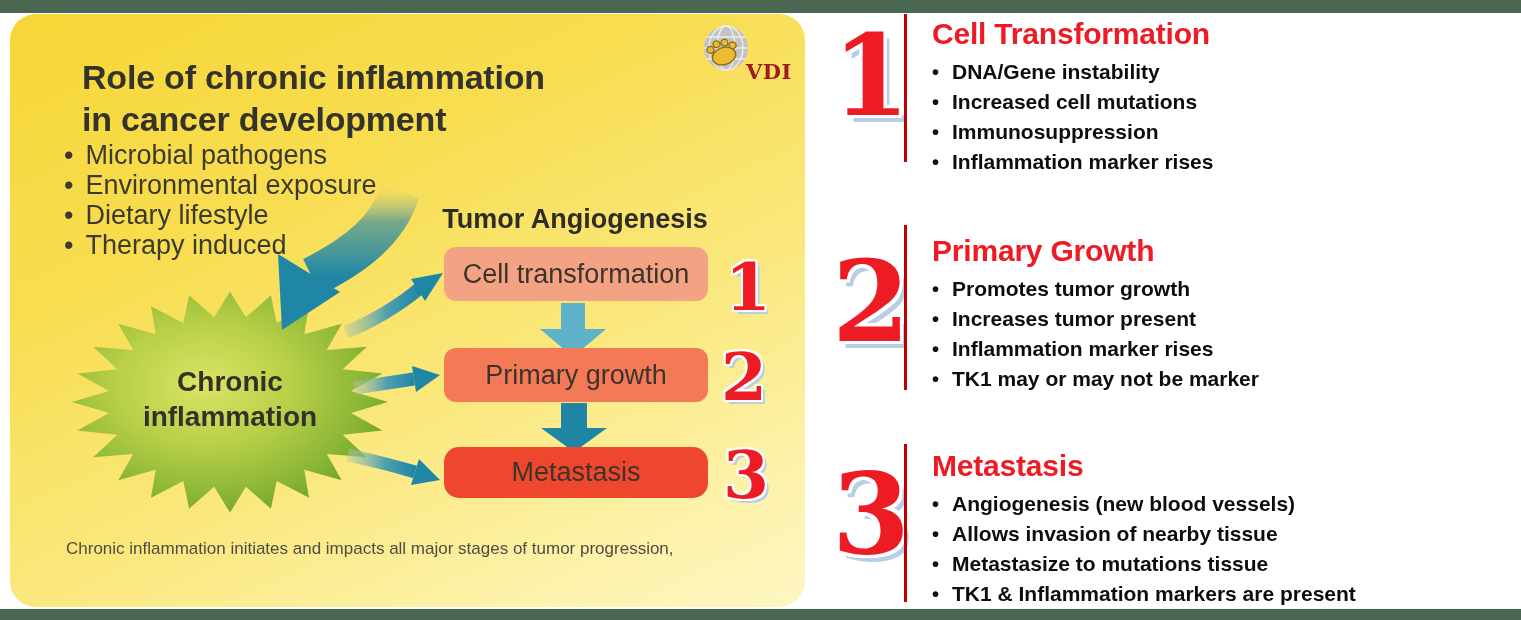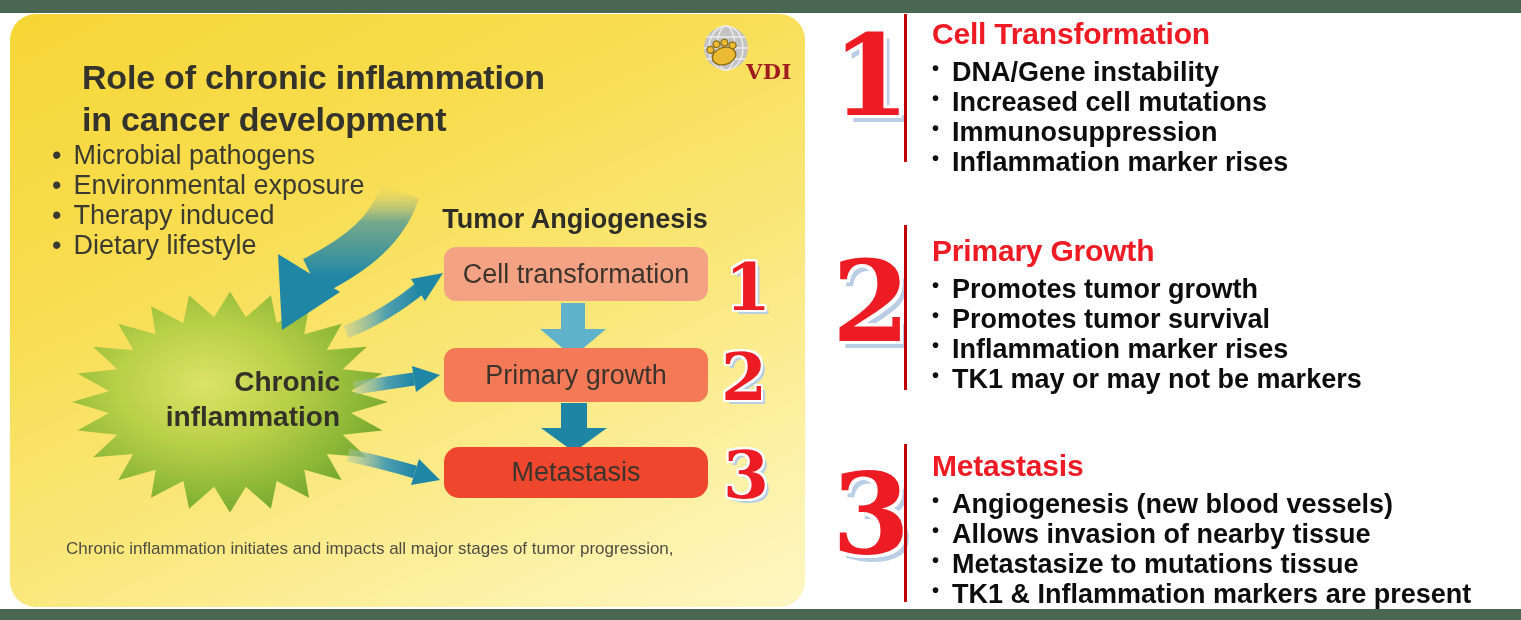--- a/index.html
+++ b/index.html
@@ -20,29 +20,29 @@
     background:linear-gradient(155deg,#f6d636 0%,#f8dd50 32%,#fae87e 62%,#fdf2aa 85%,#fdf6c2 100%);
   }
   .diagram-svg{position:absolute;left:0;top:0;width:795px;height:593px;}
 
   .card-title{
     position:absolute;left:56px;top:26px;margin:16px;
     font-size:34px;line-height:42px;font-weight:bold;color:#33322b;letter-spacing:-0.2px;
   }
   .card-title span{display:block;}
 
-  .card-bullets{position:absolute;left:42px;top:126px;}
+  .card-bullets{position:absolute;left:54px;top:126px;}
   .cb-row{display:flex;align-items:baseline;height:30px;font-size:27px;color:#3b3a30;font-weight:500;}
   .cb-row::before{content:"\2022";margin-right:12px;font-size:27px;color:#3b3a30;}
 
   .hub-label{
     position:absolute;left:110px;top:350px;width:220px;text-align:center;
     font-size:28px;line-height:35px;font-weight:bold;color:#343226;
   }
-  .hub-label span{display:block;text-align:right;}
+  .hub-label span{display:block;}
 
   .flow-title{
     position:absolute;left:420px;top:190px;width:290px;text-align:center;
     font-size:27px;font-weight:bold;color:#2e2d26;
   }
 
   .stage-box{
     position:absolute;left:434px;width:264px;
     display:flex;align-items:center;justify-content:center;
     font-size:27px;color:#3c342c;border-radius:12px;
@@ -94,21 +94,21 @@
   .sec1{top:14px;height:200px;}
   .sec2{top:224px;height:210px;}
   .sec3{top:442px;height:172px;}
   .section .bignum{left:0;width:72px;}
   .divider{position:absolute;left:72px;width:3px;background:#c00000;}
   .sec-content{margin-left:100px;}
   .sec-title{
     margin:0;font-size:30px;line-height:36px;font-weight:bold;color:#ee1b24;letter-spacing:-0.2px;
   }
   .sec-bullets{margin-top:5px;}
-  .sb-row{display:flex;align-items:flex-start;height:30px;font-size:27px;font-weight:bold;color:#0d0d0d;}
+  .sb-row{display:flex;align-items:center;height:30px;font-size:21px;font-weight:bold;color:#0d0d0d;}
   .sb-row::before{content:"\2022";margin-right:13px;font-size:20px;color:#0d0d0d;}
 </style>
 </head>
 <body>
 
 <div id="stage">
 
   <div class="topbar"></div>
   <div class="bottombar"></div>
 
@@ -187,24 +187,24 @@
     </h1>
 
     <div class="card-bullets">
       <div class="cb-row">
           <span>Microbial pathogens</span>
         </div>
       <div class="cb-row">
           <span>Environmental exposure</span>
         </div>
       <div class="cb-row">
+          <span>Dietary lifestyle</span>
+        </div>
+      <div class="cb-row">
           <span>Therapy induced</span>
-        </div>
-      <div class="cb-row">
-          <span>Dietary lifestyle</span>
         </div>
     </div>
 
     <div class="hub-label">
       <span>Chronic</span>
       <span>inflammation</span>
     </div>
 
     <div class="flow-title">Tumor Angiogenesis</div>
 
@@ -252,27 +252,27 @@
   <div class="section sec2">
     <div class="bignum num-large" style="top:22px;">2</div>
     <div class="divider" style="top:1px;height:165px;"></div>
     <div class="sec-content" style="padding-top:9px;">
       <h2 class="sec-title">Primary Growth</h2>
       <div class="sec-bullets">
         <div class="sb-row">
             <span>Promotes tumor growth</span>
           </div>
         <div class="sb-row">
-            <span>Promotes tumor survival</span>
+            <span>Increases tumor present</span>
           </div>
         <div class="sb-row">
             <span>Inflammation marker rises</span>
           </div>
         <div class="sb-row">
-            <span>TK1 may or may not be markers</span>
+            <span>TK1 may or may not be marker</span>
           </div>
       </div>
     </div>
   </div>
 
   <div class="section sec3">
     <div class="bignum num-large" style="top:16px;">3</div>
     <div class="divider" style="top:2px;height:158px;"></div>
     <div class="sec-content" style="padding-top:6px;">
       <h2 class="sec-title">Metastasis</h2>

